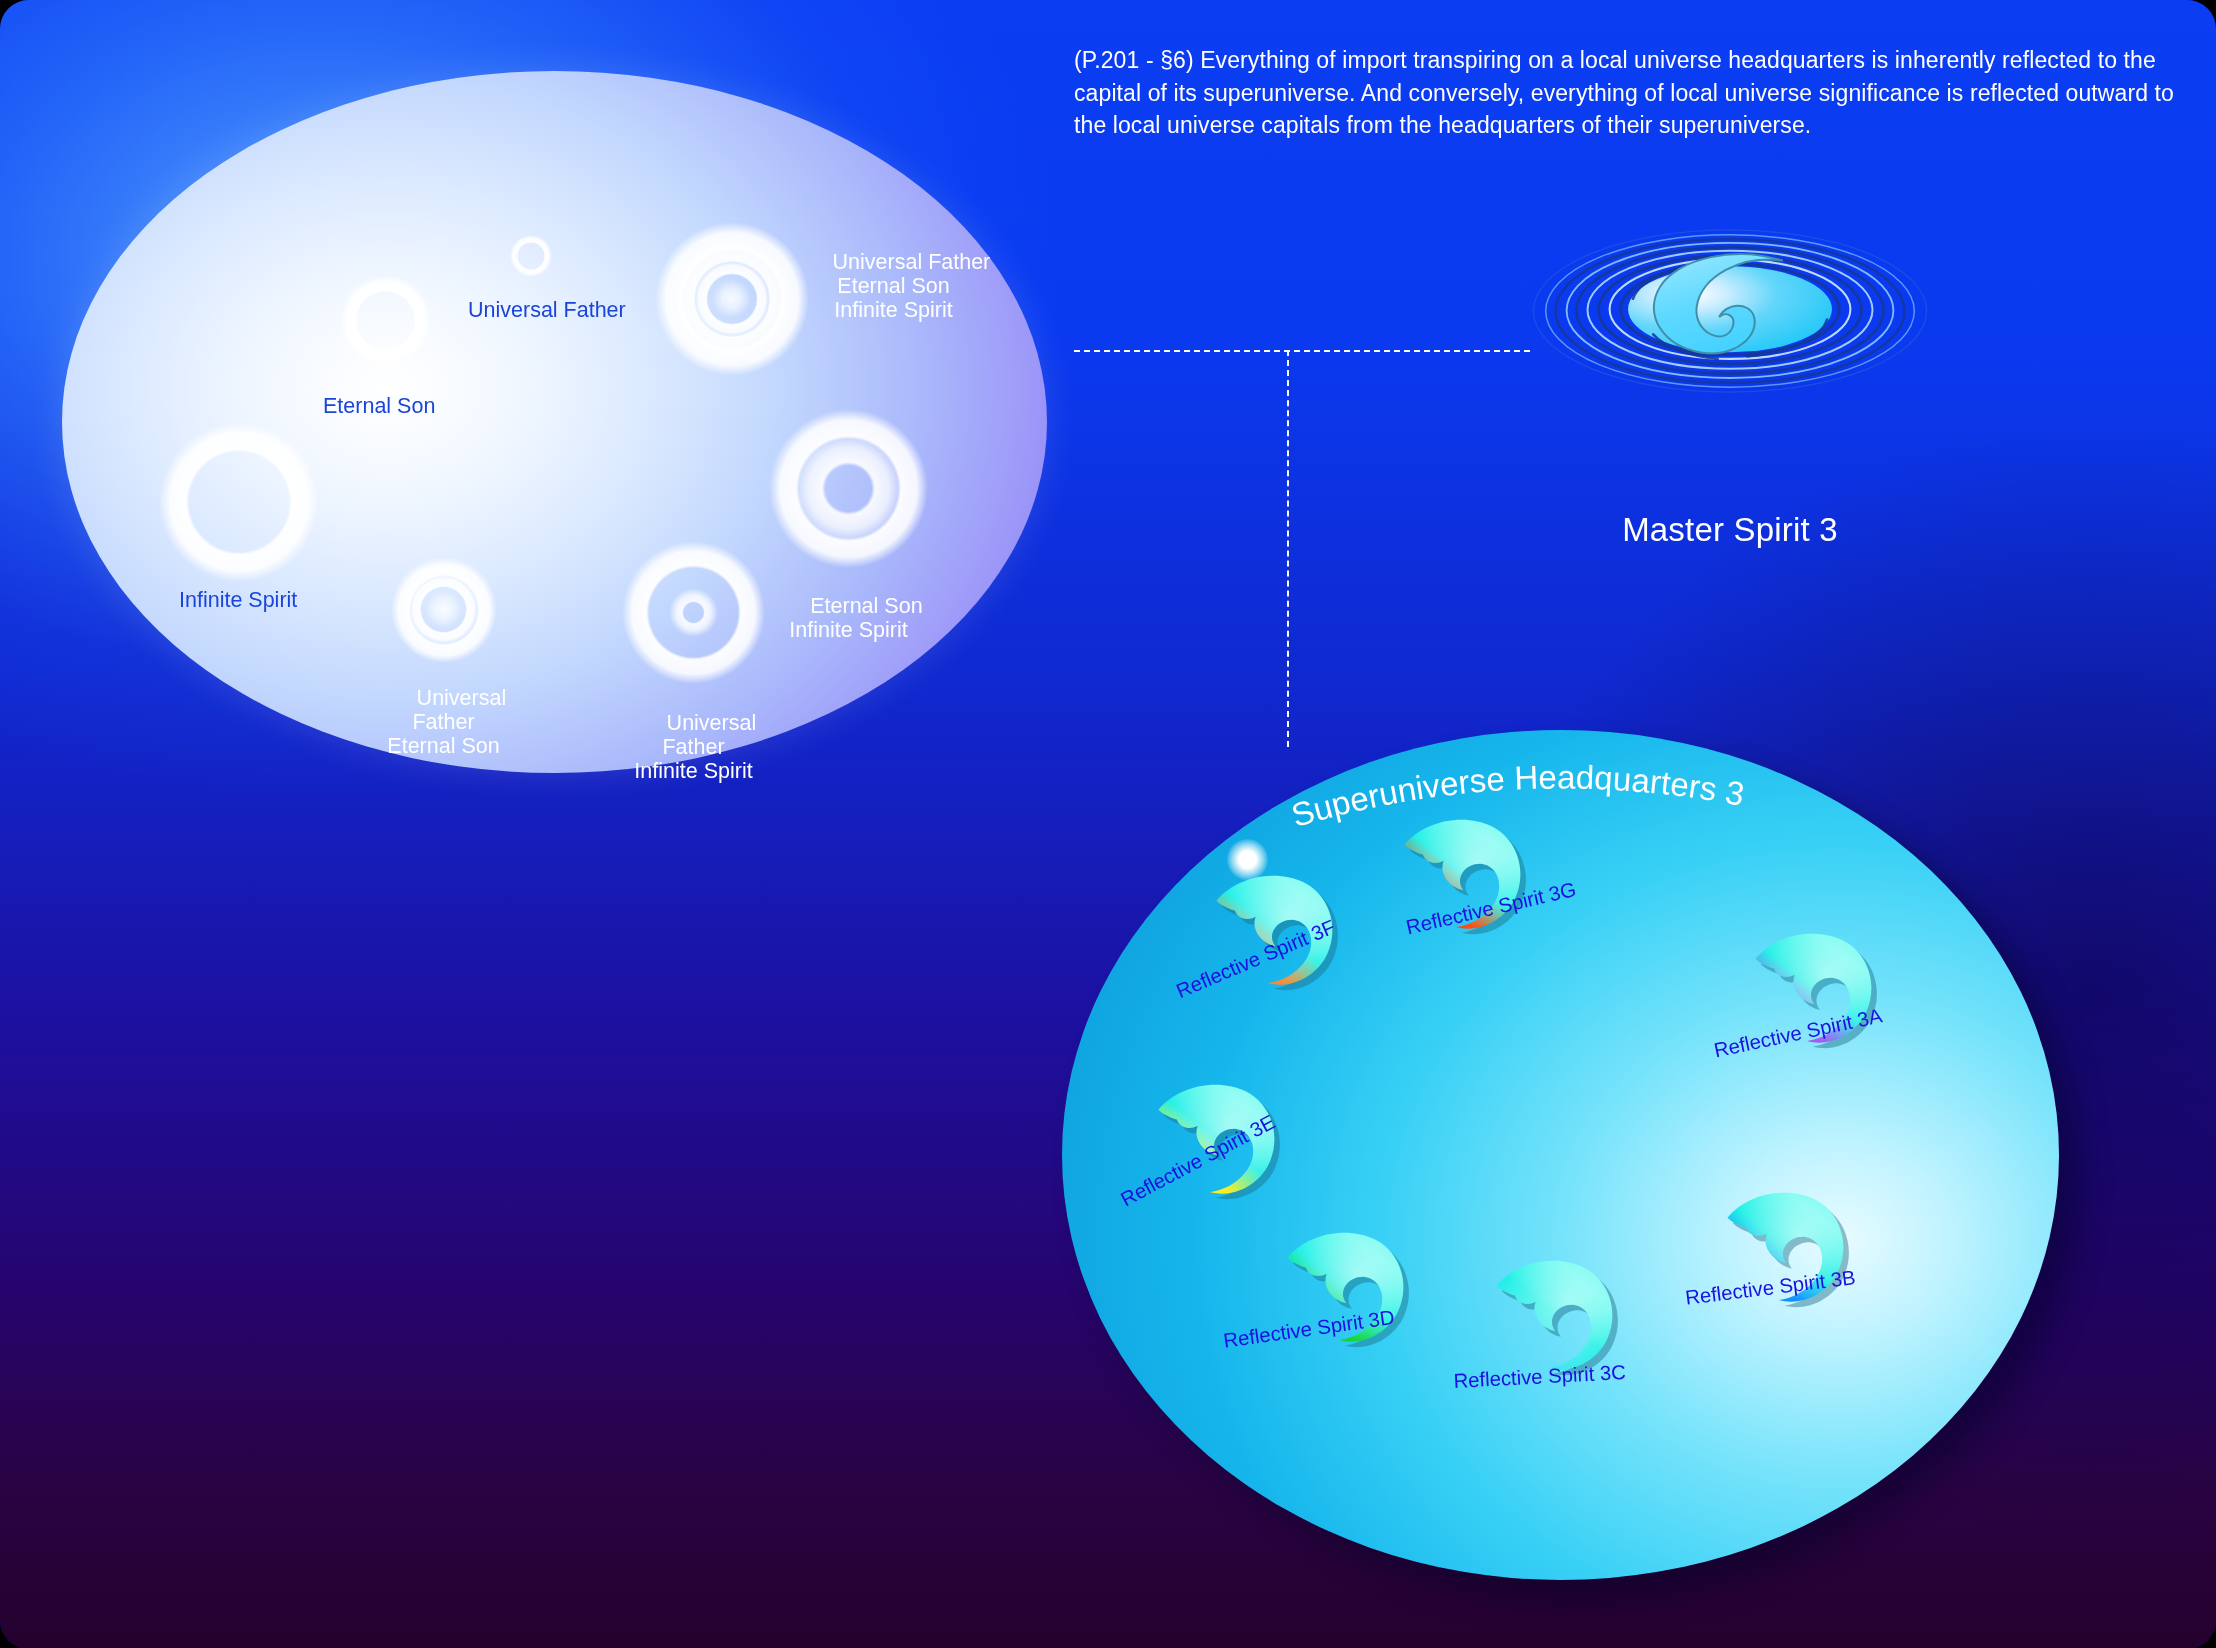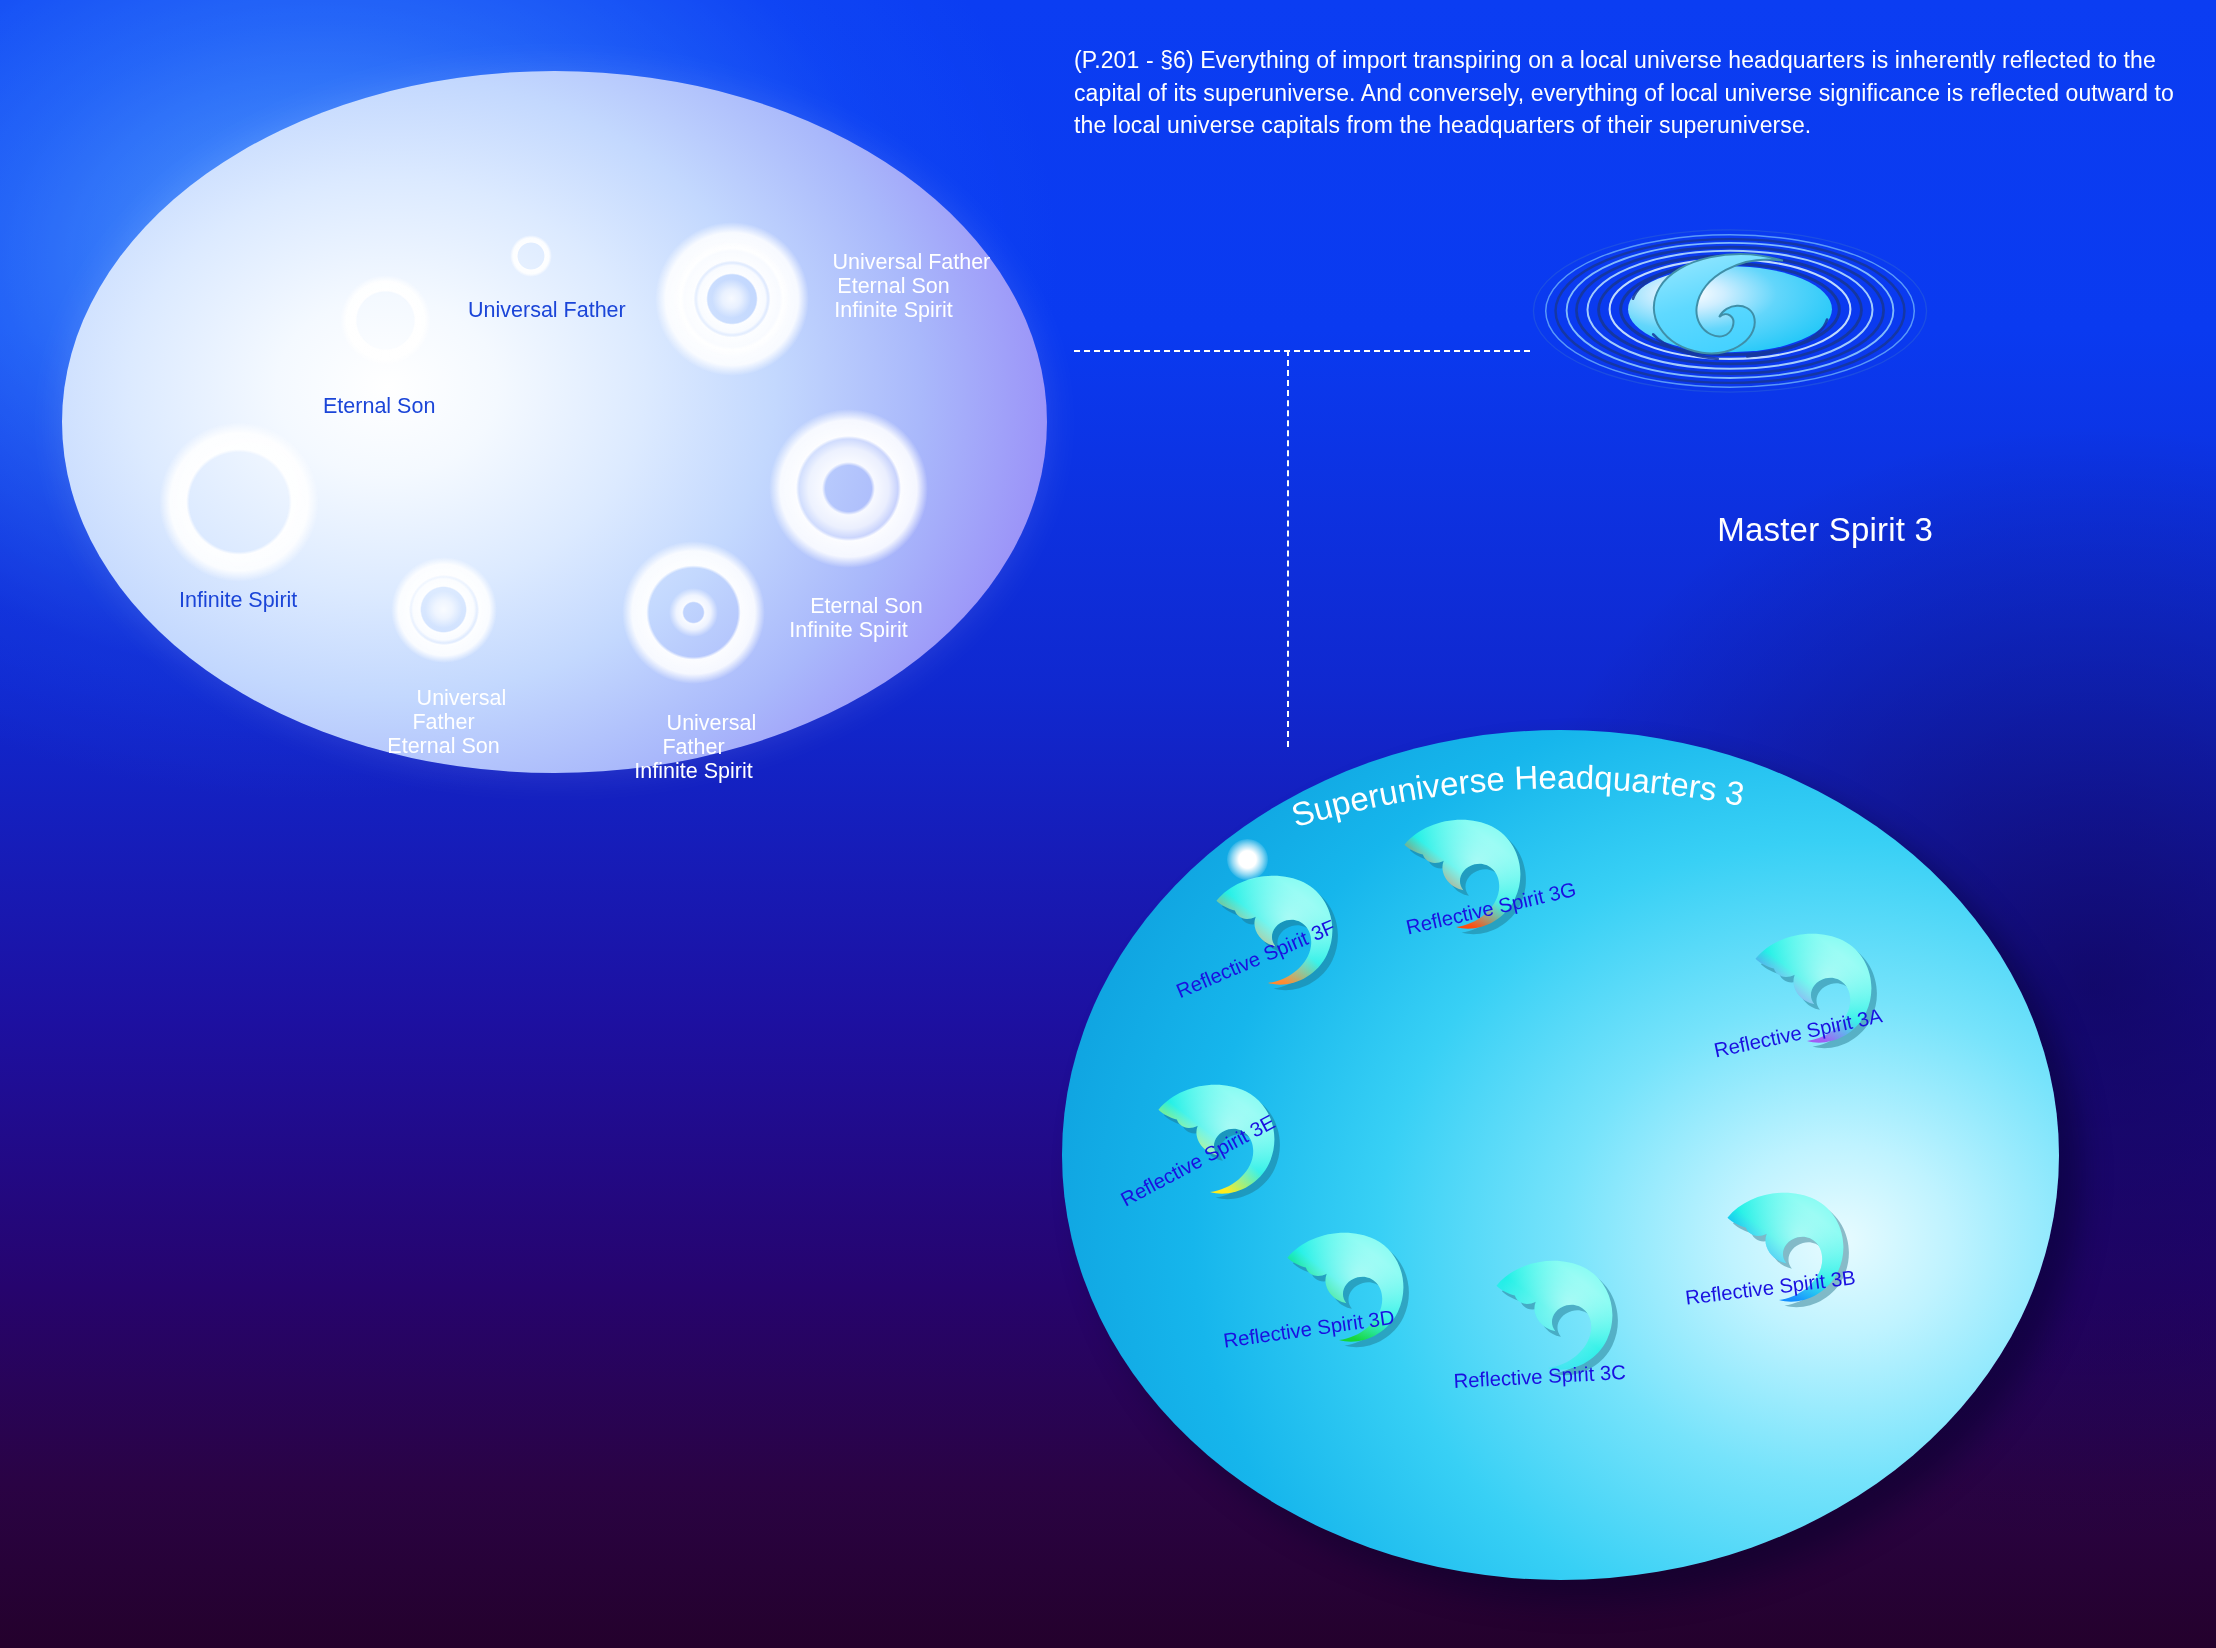--- a/index.html
+++ b/index.html
@@ -2,20 +2,21 @@
 <html style="font-size:9.9px"><head>
 <meta charset="utf-8">
 <style>
   html,body{margin:0;padding:0;background:#000;}
   body{font-family:"Liberation Sans", sans-serif;}
   #stage{
     position:relative;
     width:2216px;height:1649px;
     overflow:hidden;
     background:#0b0bd0;
+    border-radius:29px;
   }
   
   #bg-base{
     position:absolute;inset:0;
     background:
       linear-gradient(180deg,
         #0b3df2 0%,
         #0a3af0 20%,
         #1028cf 42%,
         #1d10a0 62%,
@@ -89,21 +90,21 @@
   .dash-h{
     position:absolute;height:0;border-top:2.5px dashed #ffffff;
   }
   .dash-v{
     position:absolute;width:0;border-left:2.5px dashed #ffffff;
   }
 
   
   #master-spirit{position:absolute;left:1527px;top:225px;width:406px;height:172px;}
   #ms-label{
-    position:absolute;left:1527px;top:511px;width:406px;text-align:right;
+    position:absolute;left:1527px;top:511px;width:406px;text-align:center;
     color:#ffffff;font-size:33px;letter-spacing:0.2px;
   }
 
   
   #su-circle{
     position:absolute;left:1062px;top:730px;width:997px;height:850px;
     border-radius:50%;
     background:
       radial-gradient(ellipse 923px 800px at 78% 60%,
         #e8fbff 0%, #bff3ff 12%, #76e3fb 30%,

